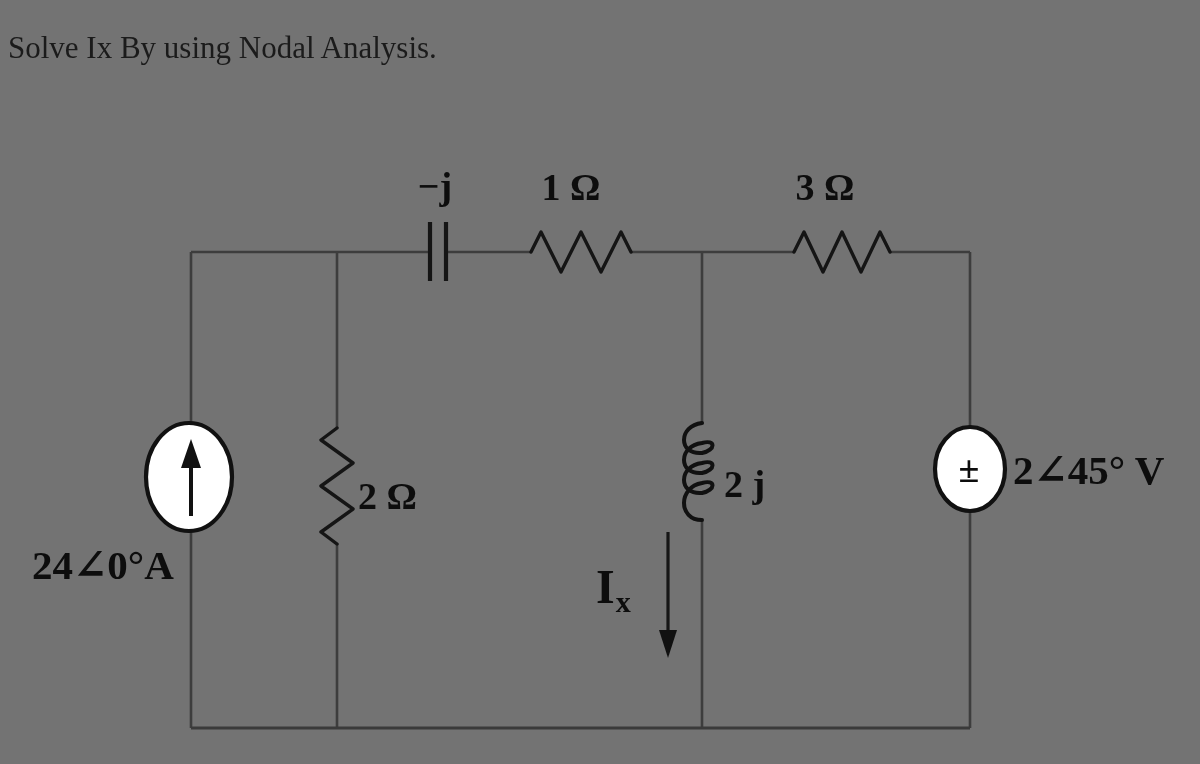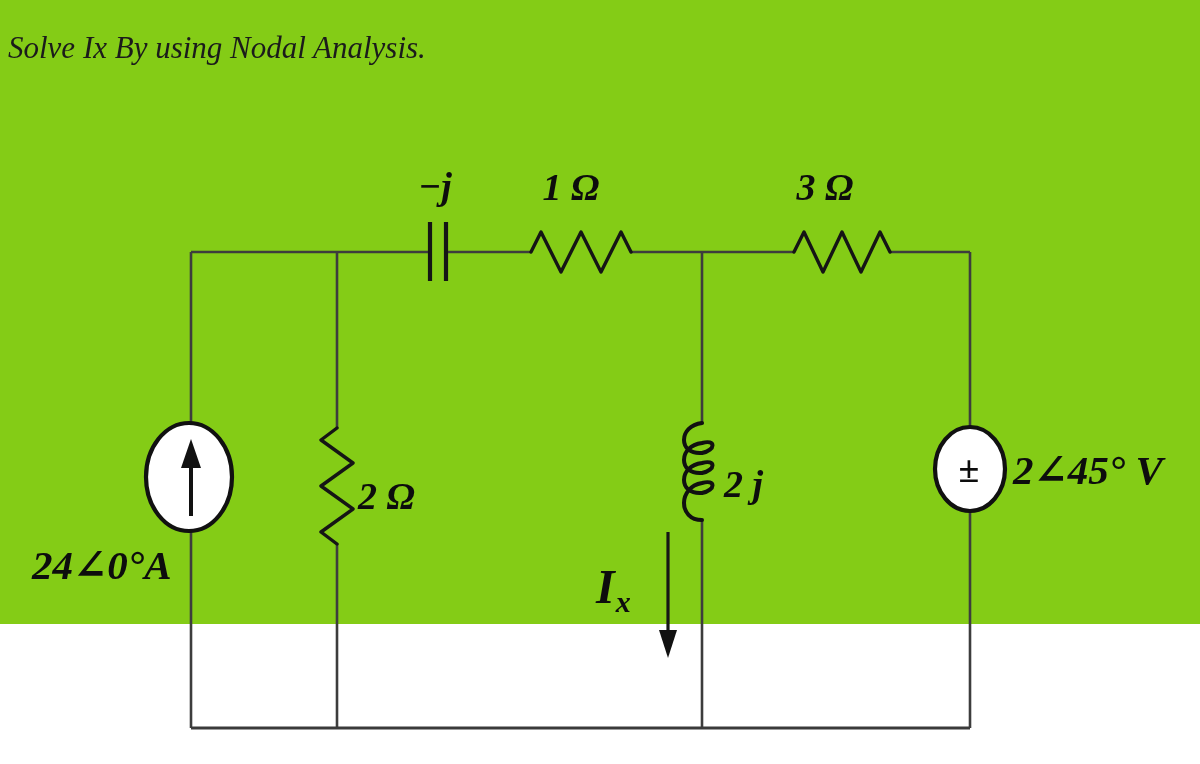--- a/index.html
+++ b/index.html
@@ -7,23 +7,22 @@
     padding: 0;
     background: #ffffff;
     width: 1200px;
     height: 764px;
     overflow: hidden;
     font-family: "Liberation Serif", "DejaVu Serif", serif;
   }
   .page {
     position: relative;
     width: 1200px;
-    height: 624px;
-    background: #84cc16;
-    font-style: italic;
+    height: 764px;
+    background: #737373;
   }
   .title {
     position: absolute;
     left: 8px;
     top: 30px;
     font-size: 31px;
     color: #1b1b1b;
     white-space: nowrap;
   }
   svg.circuit {

